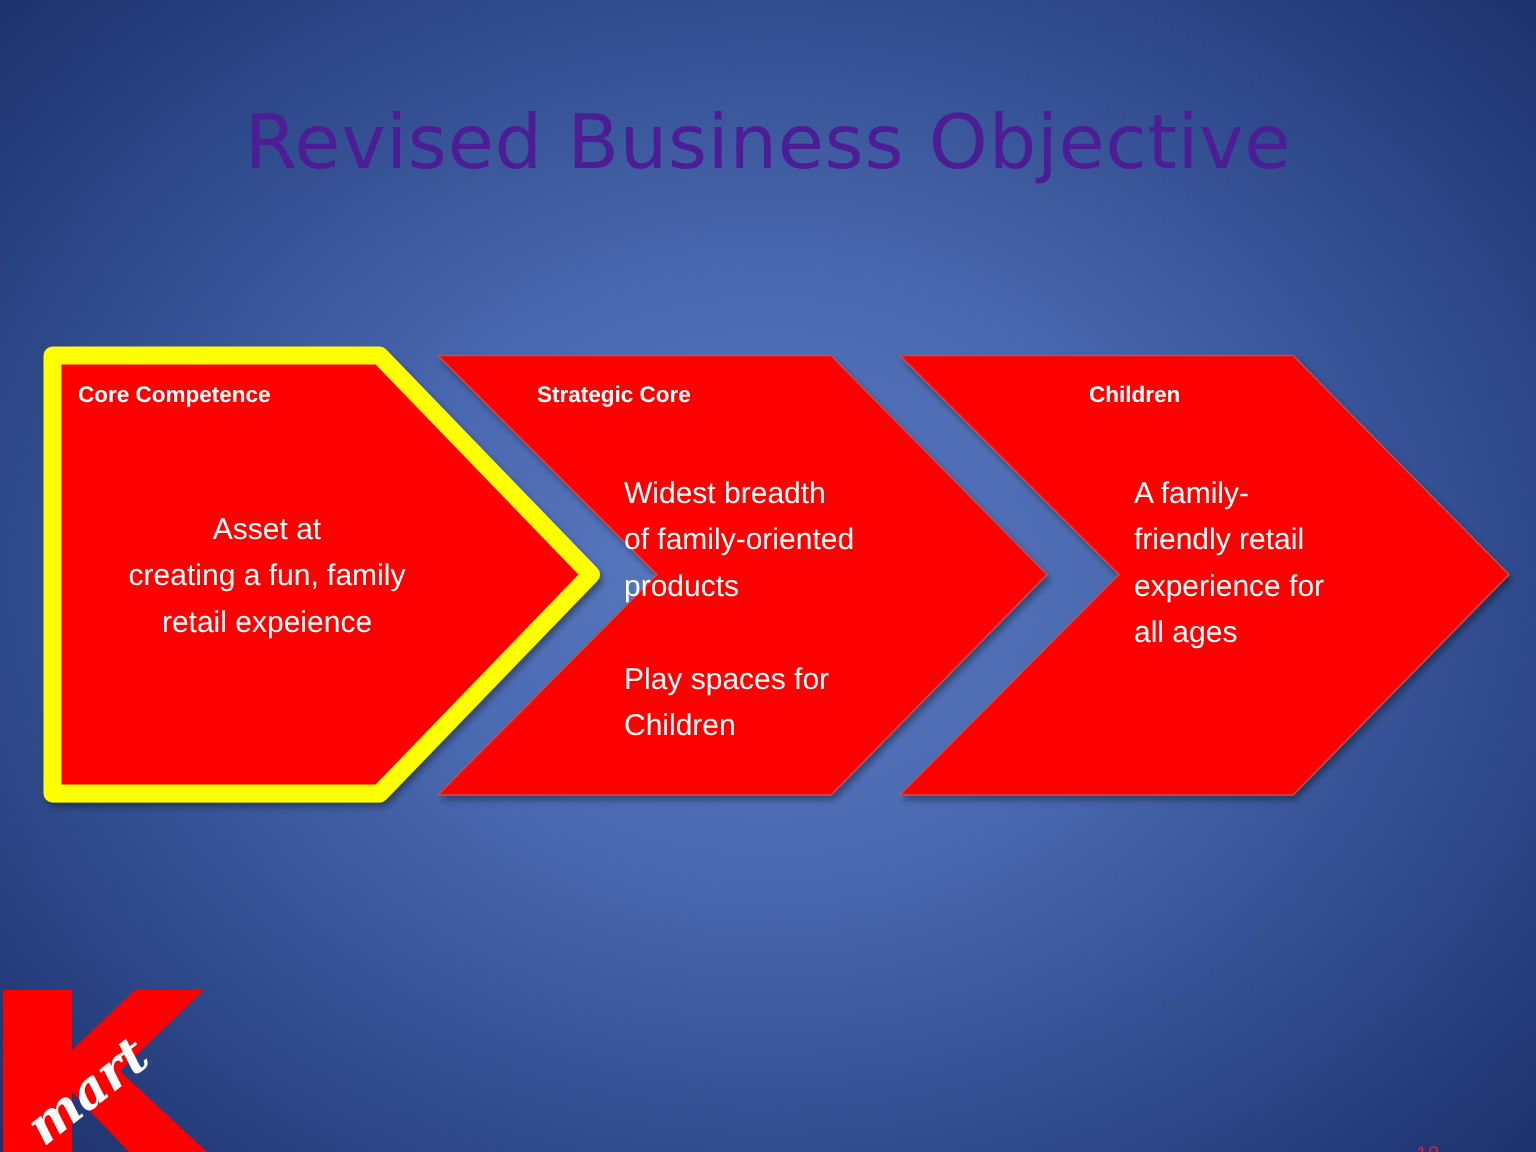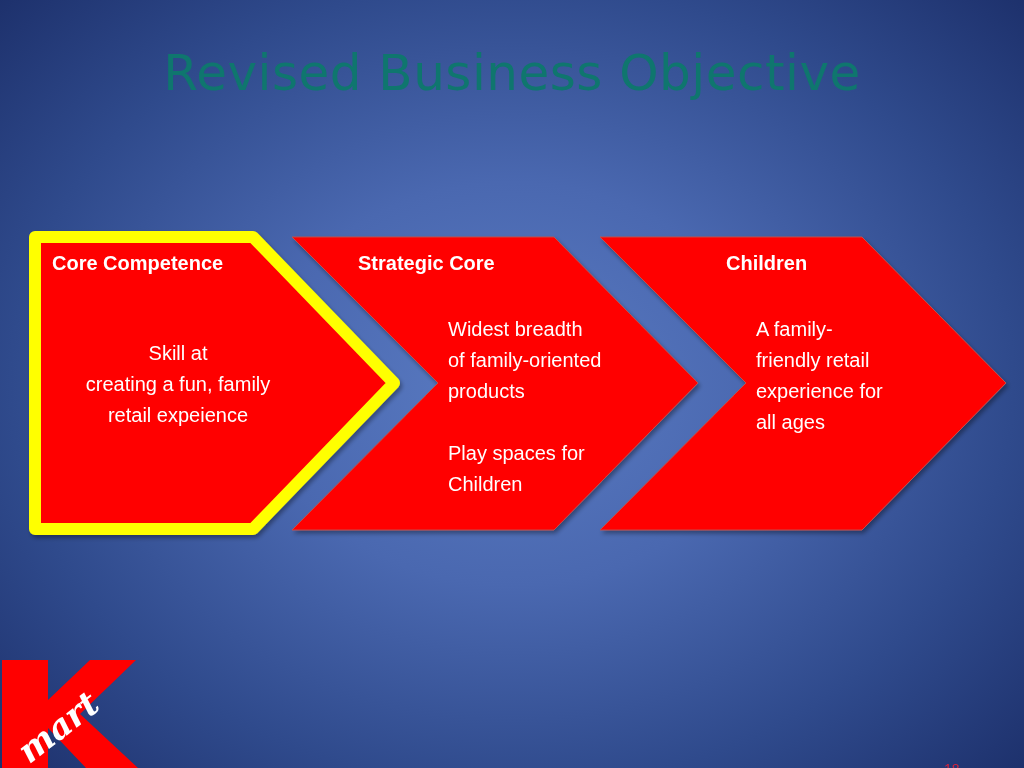--- a/index.html
+++ b/index.html
@@ -2,30 +2,30 @@
 <html><head>
 <meta charset="utf-8">
 <style>
   html, body { margin: 0; padding: 0; }
   body {
     width: 1024px; height: 768px; overflow: hidden; position: relative;
     background: radial-gradient(ellipse 70% 75% at 50% 50%, #5a7bc2 0%, #4a68b0 35%, #2f4a8c 70%, #1c2f6a 100%);
     font-family: "Liberation Sans", sans-serif;
   }
   .title {
-    position: absolute; left: 0; top: 44px; width: 1024px; text-align: center;
-    color: #0f766e; font-family: "DejaVu Sans", sans-serif; font-size: 50px; font-weight: normal;
+    position: absolute; left: 0; top: 66px; width: 1024px; text-align: center;
+    color: #4c1d95; font-family: "DejaVu Sans", sans-serif; font-size: 50px; font-weight: normal;
     letter-spacing: 0.5px;
   }
   svg.shapes { position: absolute; left: 0; top: 0; }
   .label {
     position: absolute; color: #ffffff; font-family: "Liberation Sans", sans-serif;
     font-size: 20px; line-height: 31px;
   }
-  .head { font-weight: bold; font-size: 20px; }
+  .head { font-weight: bold; font-size: 15px; }
   .body-text { white-space: pre-line; }
   .slide-num {
     position: absolute; left: 944px; top: 724px; color: #d4213b; font-size: 14px;
     font-family: "Liberation Sans", sans-serif;
     margin-top: 37px;
   }
   .logo { position: absolute; left: 0; top: 656px; }
 </style>
 </head>
 <body>
@@ -40,26 +40,26 @@
   </defs>
 
   <polygon points="600,237 862,237 1006,383 862,530 600,530 746,383" fill="#ff0000" stroke="#c0504d" stroke-width="1" filter="url(#shadow)"></polygon>
 
   <polygon points="292,237 554,237 698,383 554,530 292,530 438,383" fill="#ff0000" stroke="#c0504d" stroke-width="1" filter="url(#shadow)"></polygon>
 
   <polygon points="35,237 253,237 394,383 253,529 35,529" fill="#ff0000" stroke="#ffff00" stroke-width="12" stroke-linejoin="round" filter="url(#shadow)"></polygon>
 </svg>
 
 <div class="label head" style="left:52px; top:248px;">Core Competence</div>
-<div class="label body-text" style="left:58px; top:338px; width:240px; text-align:center;">Skill at
+<div class="label body-text" style="left:58px; top:338px; width:240px; text-align:center;">Asset at
 creating a fun, family
 retail expeience</div>
 
 <div class="label head" style="left:358px; top:248px;">Strategic Core</div>
-<div class="label body-text" style="left:448px; top:314px; width:220px;">Widest breadth
+<div class="label body-text" style="left:416px; top:314px; width:220px;">Widest breadth
 of family-oriented
 products
 
 Play spaces for
 Children</div>
 
 <div class="label head" style="left:726px; top:248px;">Children</div>
 <div class="label body-text" style="left:756px; top:314px; width:200px;">A family-
 friendly retail
 experience for

